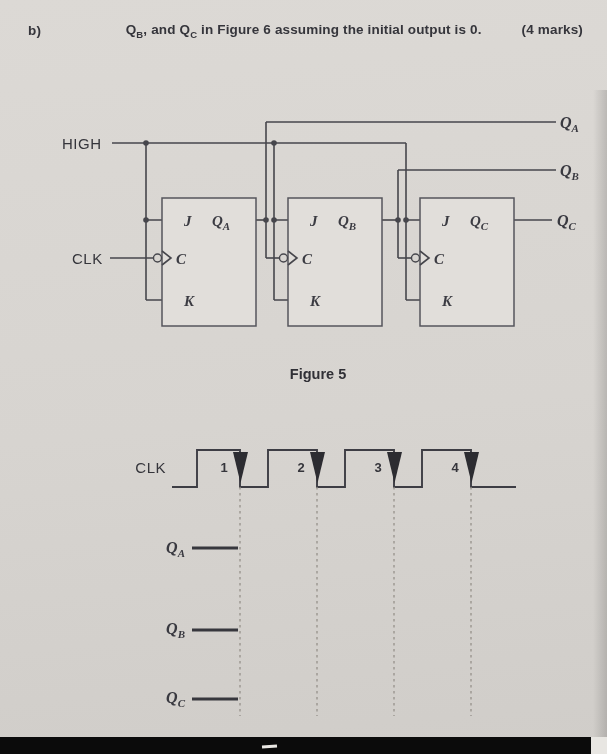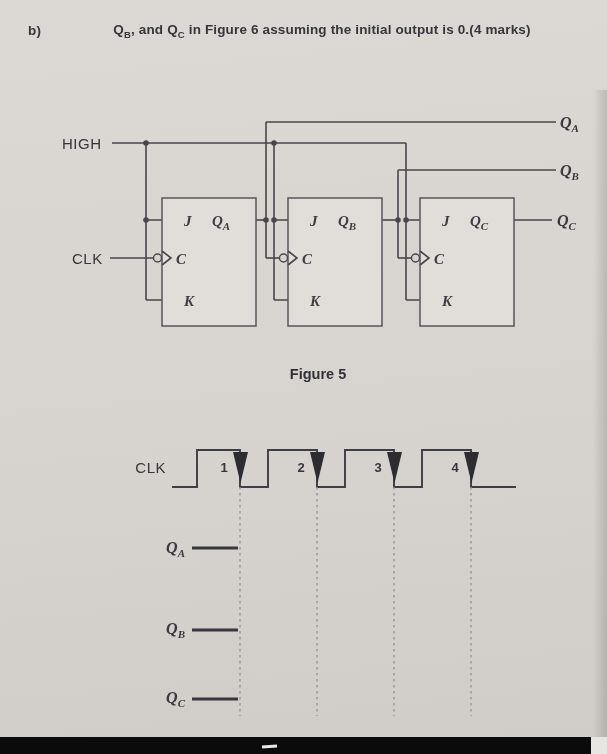--- a/index.html
+++ b/index.html
@@ -5,21 +5,21 @@
   html,body{margin:0;padding:0;background:#b9b6b2;}
   .page{
     position:relative;width:607px;height:754px;overflow:hidden;
     background:linear-gradient(175deg,#dcd9d5 0%,#d7d4d0 55%,#d0cdc9 100%);
     font-family:"Liberation Sans",sans-serif;color:#35353b;
   }
   .question{position:absolute;top:20px;left:28px;right:24px;font-size:13.5px;font-weight:600;letter-spacing:.15px;line-height:20px;}
   .qletter{position:absolute;left:0;top:1px;}
   .qtext{margin-left:33px;}
   .qline1{margin-bottom:10px;white-space:nowrap;}
-  .qline2{display:flex;justify-content:center;}
+  .qline2{display:flex;justify-content:flex-end;gap:40px;}
   sub{font-size:9.5px;}
   svg{position:absolute;left:0;top:0;}
   .wire{stroke:#46464c;stroke-width:1.6;fill:none;}
   .wave{stroke:#3d3d44;stroke-width:1.9;fill:none;}
   .ffbox{fill:#e1deda;stroke:#55555c;stroke-width:1.5;}
   .dot{fill:#46464c;}
   .bubble{fill:#d8d5d1;stroke:#46464c;stroke-width:1.4;}
   .lblsans{font-family:"Liberation Sans",sans-serif;font-size:15px;fill:#35353b;letter-spacing:.5px;}
   .lblser{font-family:"Liberation Serif",serif;font-style:italic;font-weight:700;font-size:16px;fill:#393940;}
   .ffletter{font-family:"Liberation Serif",serif;font-style:italic;font-weight:700;font-size:15px;fill:#3b3b42;}

